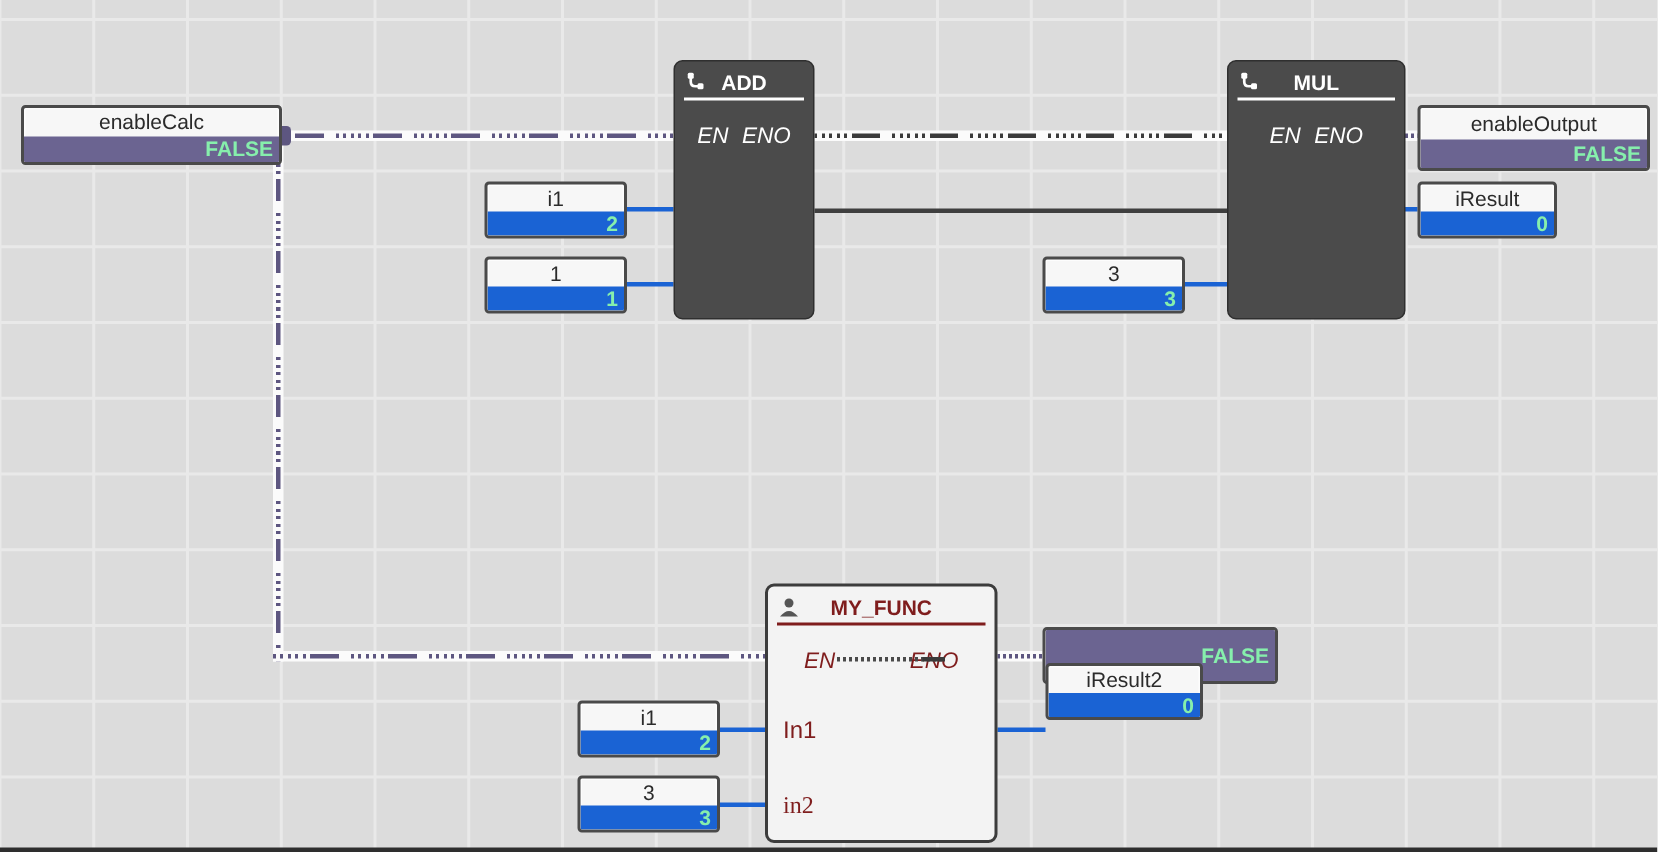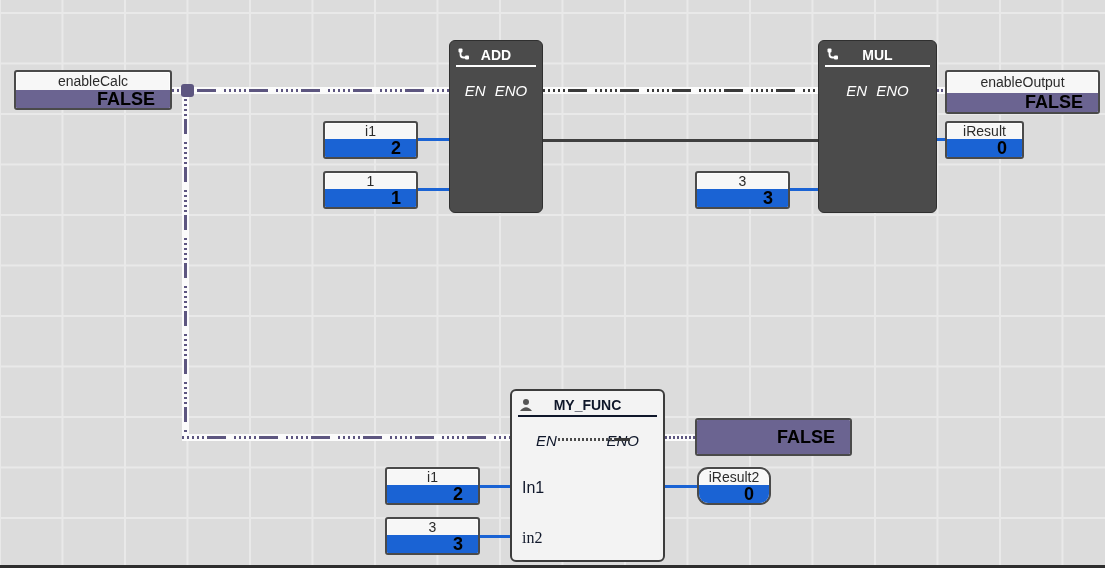--- a/index.html
+++ b/index.html
@@ -32,41 +32,41 @@
     overflow: hidden;
   }
   .opbox .name {
     flex: 1 1 52%;
     display:flex; align-items:center; justify-content:center;
     font-size: 14px; color: #2b2b2b; line-height: 1;
   }
   .opbox .val {
     flex: 1 1 48%;
     display:flex; align-items:center; justify-content:flex-end;
-    padding-right: 15px;
-    font-size: 18px; font-weight: bold; color: #000000; line-height: 1;
+    padding-right: 4px;
+    font-size: 14px; font-weight: bold; color: #86efac; line-height: 1;
   }
   .val.bool { background: #6b6491; }
   .val.int  { background: #1a63d4; }
 
   
   .fblock {
     position: absolute;
     box-sizing: border-box;
     border-radius: 6px;
   }
   .fblock.dark {
     background: #4b4b4b;
     border: 1px solid #2f2f2f;
     color: #fff;
   }
   .fblock.light {
     background: #f3f3f3;
     border: 2px solid #3c3c3c;
-    color: #0f172a;
+    color: #7f1d1d;
   }
   .fb-head {
     position: relative;
     margin: 4px 6px 0 6px;
     height: 20px;
     display:flex; align-items:center; justify-content:center;
     border-bottom: 2px solid currentColor;
     font-size: 14px; font-weight: bold;
   }
   .fb-head .hicon { position:absolute; left:1px; top:3px; }
@@ -219,21 +219,21 @@
     </div>
     <div class="enrow spread">
       <span>EN</span>
       <span>ENO</span>
     </div>
     <div class="inner-dash" style="left:46px; top:47px; width:72px;"></div>
     <div class="pinlabel" style="top:88px;">In1</div>
     <div class="pinlabel" style="top:138px;font-family:Liberation Serif, serif;">in2</div>
   </div>
 
-  <div class="opbox" style="left:14px; top:70px; width:158px; height:40px;">
+  <div class="opbox" style="left:14px; top:70px; width:174px; height:40px;">
     <div class="name">enableCalc</div>
     <div class="val bool">FALSE</div>
   </div>
 
   <div class="opbox" style="left:323px; top:121px; width:95px; height:38px;">
     <div class="name">i1</div>
     <div class="val int">2</div>
   </div>
 
   <div class="opbox" style="left:323px; top:171px; width:95px; height:38px;">
@@ -244,38 +244,38 @@
   <div class="opbox" style="left:695px; top:171px; width:95px; height:38px;">
     <div class="name">3</div>
     <div class="val int">3</div>
   </div>
 
   <div class="opbox" style="left:945px; top:70px; width:155px; height:44px;">
     <div class="name">enableOutput</div>
     <div class="val bool">FALSE</div>
   </div>
 
-  <div class="opbox" style="left:945px; top:121px; width:79px; height:38px;">
+  <div class="opbox" style="left:945px; top:121px; width:93px; height:38px;">
     <div class="name">iResult</div>
     <div class="val int">0</div>
   </div>
 
   <div class="opbox" style="left:385px; top:467px; width:95px; height:38px;">
     <div class="name">i1</div>
     <div class="val int">2</div>
   </div>
 
   <div class="opbox" style="left:385px; top:517px; width:95px; height:38px;">
     <div class="name">3</div>
     <div class="val int">3</div>
   </div>
 
   <div class="opbox" style="left:695px; top:418px; width:157px; height:38px;">
     <div class="val bool">FALSE</div>
   </div>
 
-  <div class="opbox" style="left:697px; top:467px; width:74px; height:38px;border-radius:11px;">
+  <div class="opbox" style="left:697px; top:442px; width:105px; height:38px;">
     <div class="name">iResult2</div>
     <div class="val int">0</div>
   </div>
 
   <div class="bottom-edge"></div>
 </div>
 
 </body></html>

